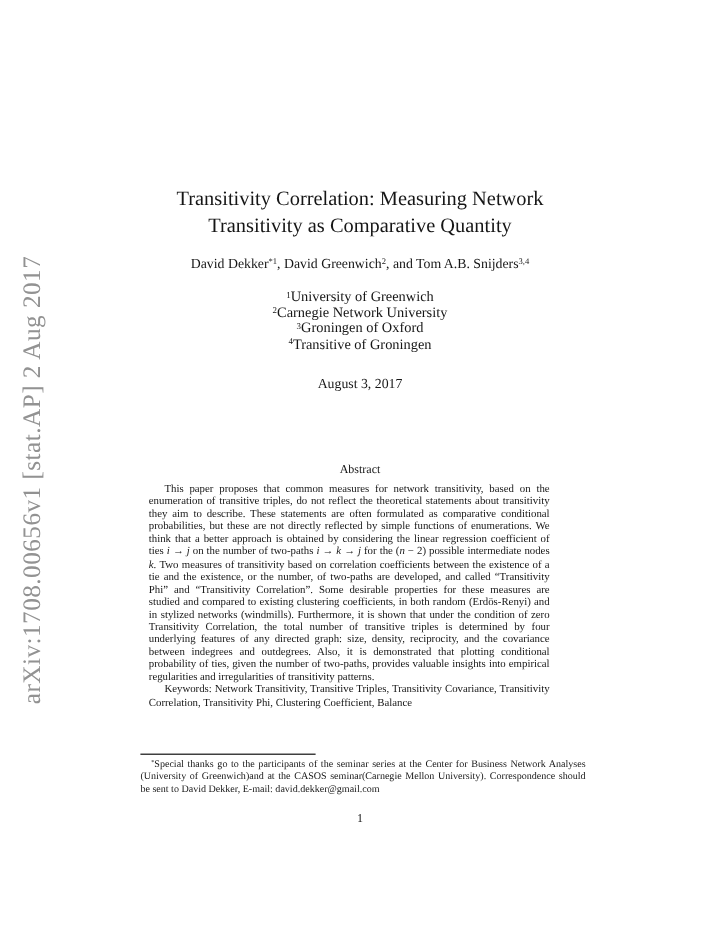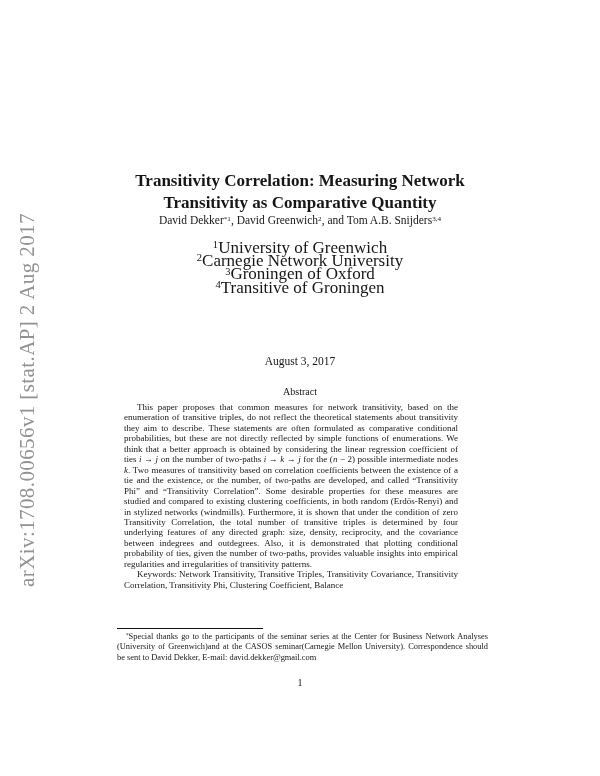--- a/index.html
+++ b/index.html
@@ -7,27 +7,27 @@
     position:relative; width:600px; height:776px; background:#ffffff;
     font-family:"Liberation Serif","DejaVu Serif",serif; color:#161616;
     overflow:hidden;
   }
   sup { font-size:0.62em; line-height:0; vertical-align:baseline; position:relative; top:-0.45em; }
   .watermark {
     position:absolute; left:27px; top:400px;
     transform:translate(-50%,-50%) rotate(-90deg);
     white-space:nowrap; font-size:21px; letter-spacing:0.4px; color:#929292;
   }
-  .title { position:absolute; top:154px; left:0; right:0; margin:16px;
-           text-align:center; font-size:17px; font-weight:700; line-height:22px; }
+  .title { position:absolute; top:154px; left:0; right:0; margin:1px;
+           text-align:center; font-size:17px; font-weight:400; line-height:22px; }
   .title span { display:block; }
   .authors { position:absolute; top:214px; left:0; right:0; text-align:center; font-size:11.5px; }
   .affiliations { position:absolute; top:241px; left:0; right:0; text-align:center;
-                  font-size:17px; line-height:13.2px; }
-  .date { position:absolute; top:314px; left:0; right:0; text-align:center; font-size:11.5px;margin-top:41px; }
+                  font-size:12px; line-height:13.2px; }
+  .date { position:absolute; top:314px; left:0; right:0; text-align:center; font-size:11.5px; }
   .abstract-heading { position:absolute; top:386px; left:0; right:0; text-align:center;
                       font-size:10px; font-weight:normal; }
   .abstract { position:absolute; top:402px; left:124px; width:334px;
               font-size:9px; line-height:10.45px; text-align:justify; hyphens:auto; }
   .abstract p { margin:0; text-indent:13px; }
   .math { font-style:italic; }
   .footnote { position:absolute; top:628px; left:117px; width:371px;
               font-size:8.4px; line-height:10.3px; text-align:justify; }
   .footnote-rule { width:146px; height:0; border-top:1px solid #111; margin:0 0 3px 0; }
   .footnote p { margin:0; text-indent:9px; }

